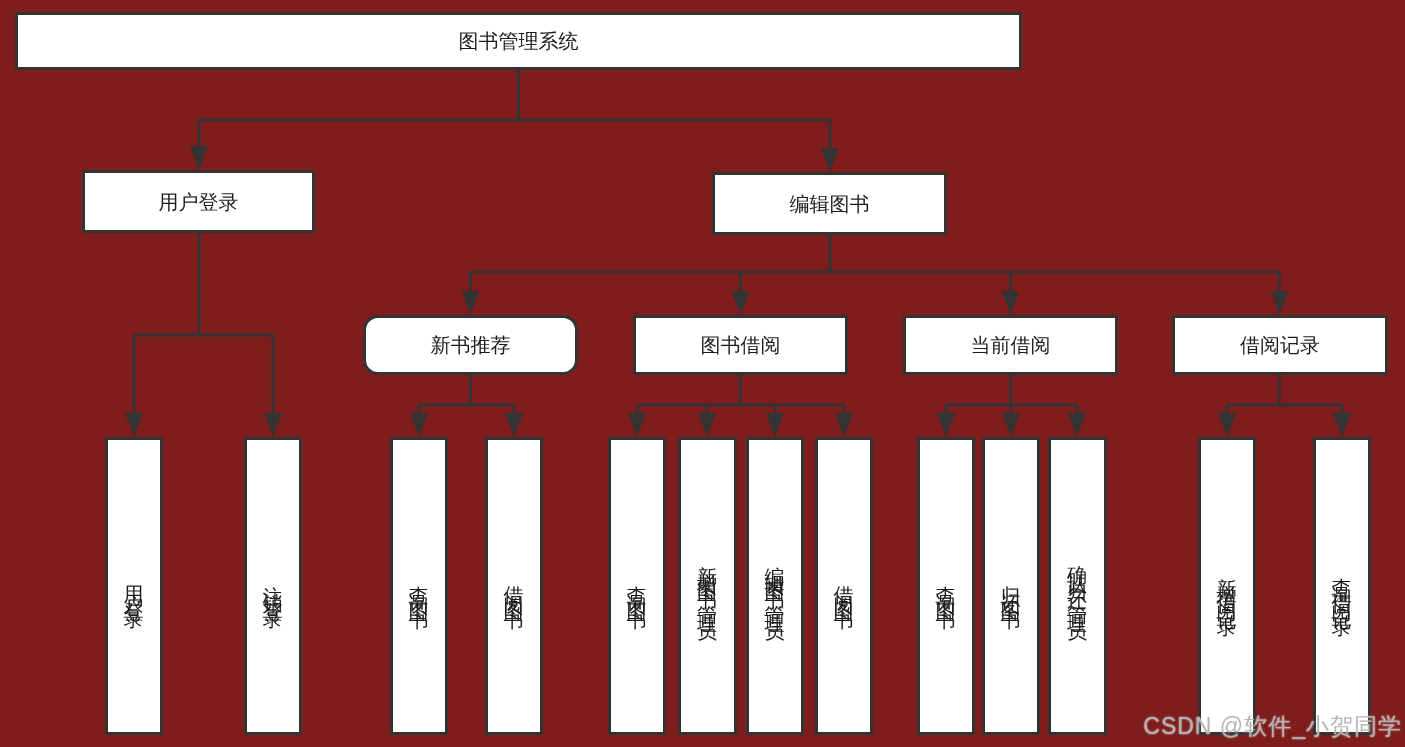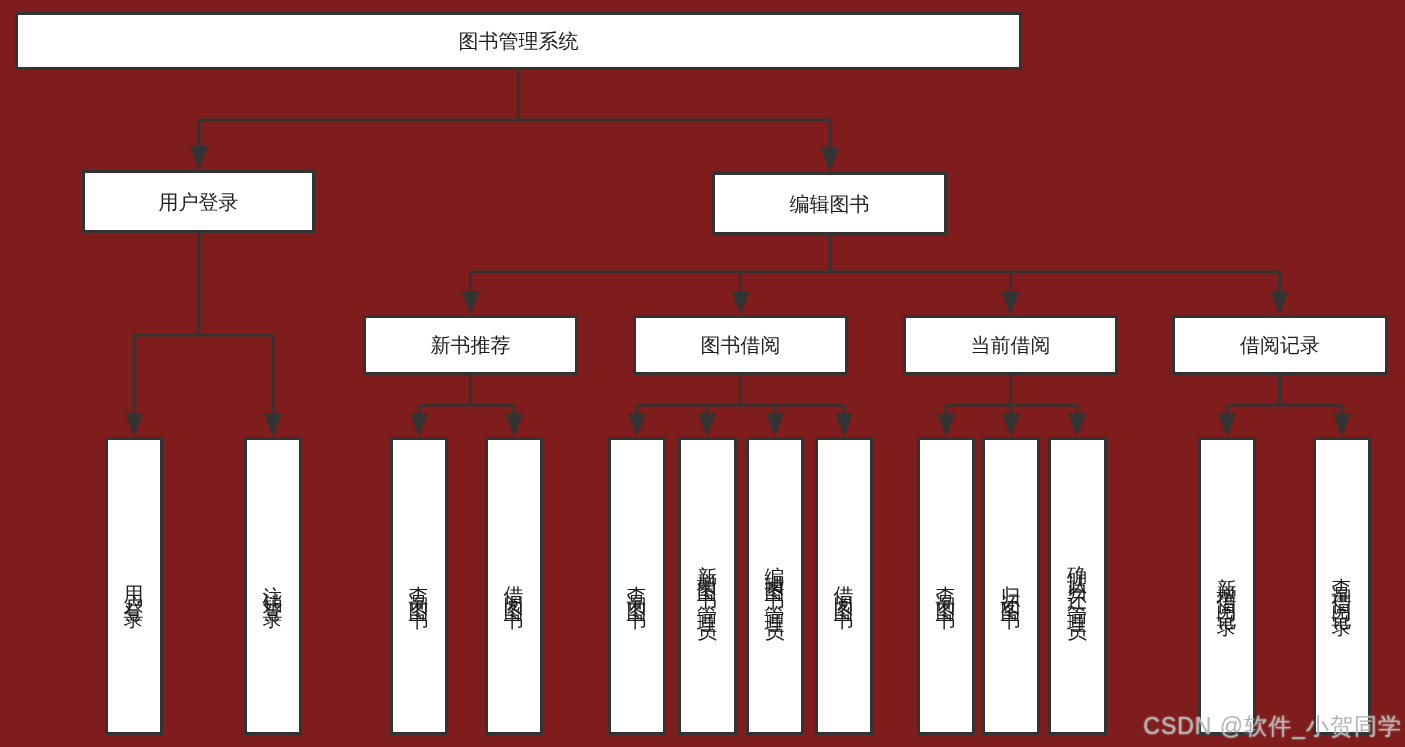--- a/index.html
+++ b/index.html
@@ -86,21 +86,21 @@
     <use href="#ah" x="1077" y="437"></use>
     <use href="#ah" x="1227" y="437"></use>
     <use href="#ah" x="1342" y="437"></use>
   </svg>
 
   <div class="box" style="left:15px; top:12px; width:1007px; height:58px;">图书管理系统</div>
 
   <div class="box" style="left:82px; top:170px; width:233px; height:63px;">用户登录</div>
   <div class="box" style="left:712px; top:172px; width:235px; height:63px;">编辑图书</div>
 
-  <div class="box" style="left:363px; top:315px; width:215px; height:60px;">新书推荐</div>
+  <div class="box" style="left:363px; top:315px; width:215px; height:60px;border-radius:15px;">新书推荐</div>
   <div class="box" style="left:903px; top:315px; width:215px; height:60px;">当前借阅</div>
   <div class="box" style="left:633px; top:315px; width:215px; height:60px;">图书借阅</div>
   <div class="box" style="left:1172px; top:315px; width:216px; height:60px;">借阅记录</div>
 
   <div class="box" style="left:105px; top:437px; width:58px; height:298px;">
     <span class="vlabel">用户登录</span>
   </div>
   <div class="box" style="left:244px; top:437px; width:58px; height:298px;">
     <span class="vlabel">注销登录</span>
   </div>

